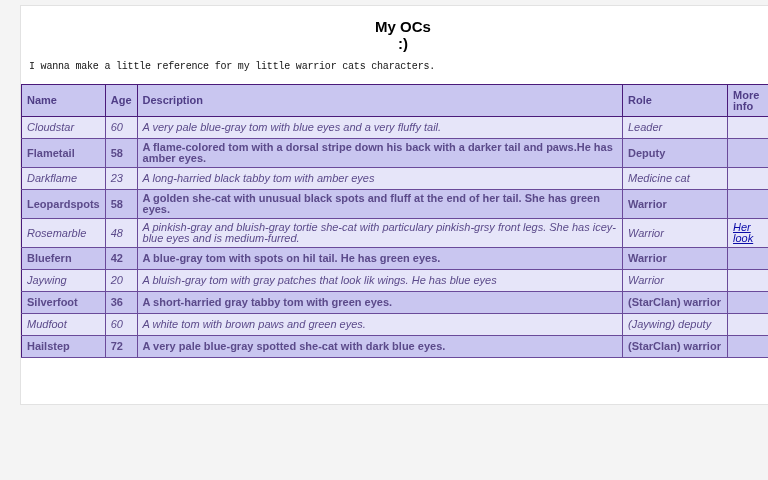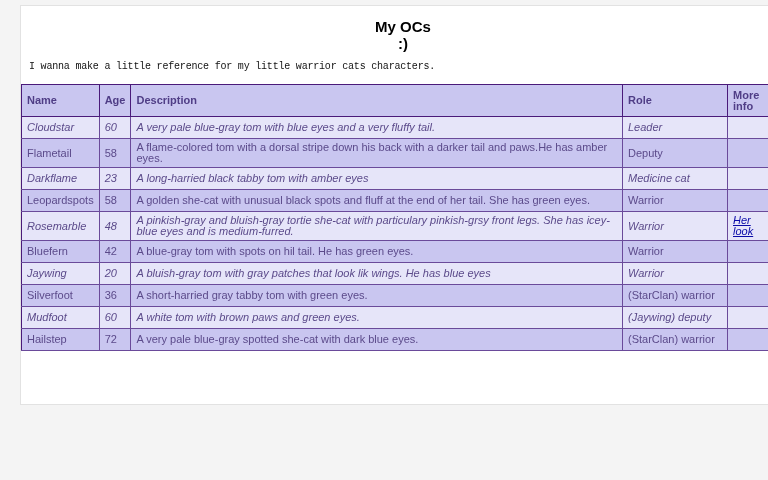--- a/index.html
+++ b/index.html
@@ -63,21 +63,21 @@
   }
   table.ocs td {
     padding: 3px 5px;
     height: 15px;
     line-height: 11px;
     border-right: 1px solid #6a4a9a;
     border-bottom: 1px solid #6a4a9a;
     vertical-align: middle;
   }
   table.ocs tr.light td { background: #e6e5f9; font-style: italic; }
-  table.ocs tr.dark td { background: #c9c6f0; }
+  table.ocs tr.dark td { background: #c9c6f0; font-weight: bold; }
   table.ocs td.role, table.ocs th.role { border-left: 1.5px solid #4a1a7a; }
   table.ocs td.more { border-left: 1px solid #4a1a7a; }
   .col-name { width: 59px; }
   .col-age { width: 18px; }
   .col-desc { }
   .col-role { width: 94px; }
   .col-more { width: 40px; }
   a.story {
     color: #0a0aa8;
     text-decoration: underline;

